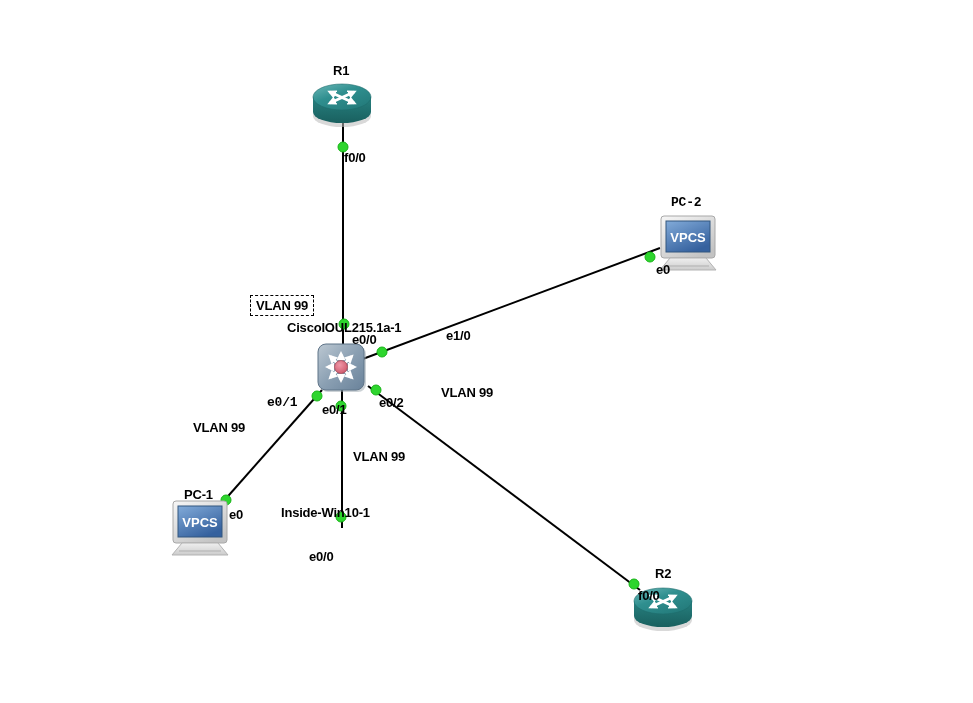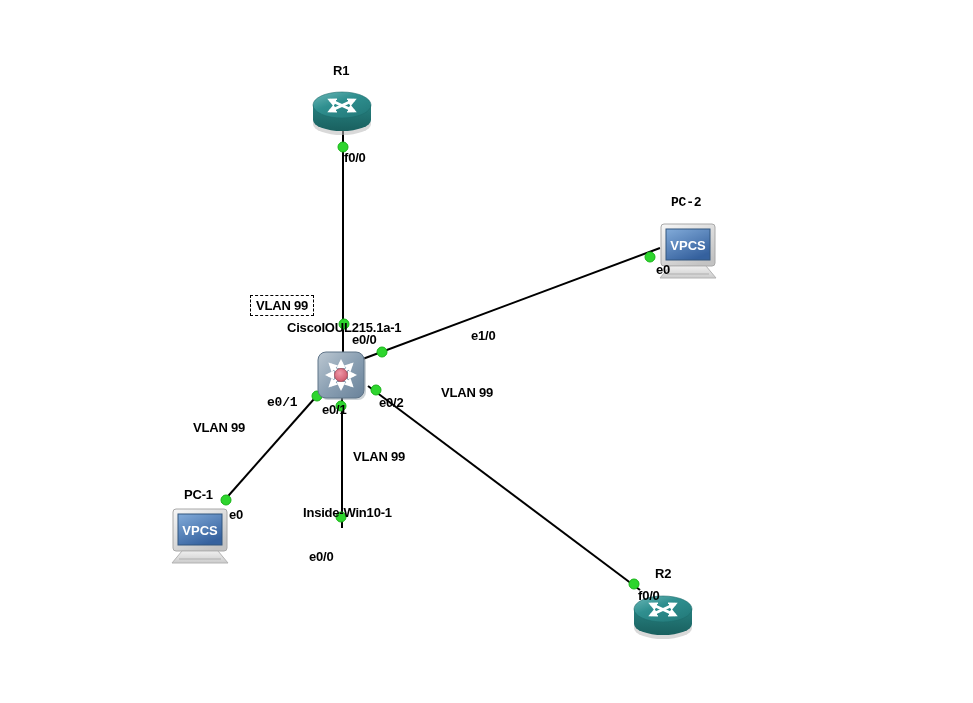--- a/index.html
+++ b/index.html
@@ -1,21 +1,21 @@
 <!DOCTYPE html>
 <html><head>
 <meta charset="utf-8">
 <style>
   html,body { margin:0; padding:0; background:#ffffff; }
   #canvas {
     position:relative; width:973px; height:703px; background:#ffffff;
     overflow:hidden; font-family:"Liberation Sans", sans-serif;
   }
   #links-layer { position:absolute; left:0; top:0; width:973px; height:703px; z-index:1; }
-  .node { position:absolute; z-index:2; cursor:pointer;margin-top:8px; }
+  .node { position:absolute; z-index:2; cursor:pointer; }
   .nlabel, .plabel, .vlan {
     position:absolute; z-index:3; font-weight:bold; font-size:13px;
     color:#000; white-space:nowrap; line-height:15px; letter-spacing:-0.2px;
   }
   .vlan.boxed { border:1px dashed #000; padding:2px 5px; background:transparent; }
   #defs-holder { position:absolute; width:0; height:0; overflow:hidden; }
 </style>
 </head>
 <body>
 
@@ -140,26 +140,26 @@
         <line x1="19" y1="10" x2="43" y2="21" marker-start="url(#m-arr-rev)" marker-end="url(#m-arr)"></line>
         <line x1="43" y1="10" x2="19" y2="21" marker-start="url(#m-arr-rev)" marker-end="url(#m-arr)"></line>
       </g>
     </svg>
   </div>
 
   <div class="nlabel" style="left: 333px; top: 63px;">R1</div>
   <div class="nlabel" style="left: 275px; top: 320px; margin-left: 12px;">CiscoIOUL215.1a-1</div>
   <div class="nlabel" style="left: 671px; top: 195px; font-family: Liberation Mono, monospace;">PC-2</div>
   <div class="nlabel" style="left: 184px; top: 480px; margin-top: 7px;">PC-1</div>
-  <div class="nlabel" style="left: 303px; top: 505px;">Inside-Win10-1</div>
+  <div class="nlabel" style="left: 281px; top: 505px;">Inside-Win10-1</div>
   <div class="nlabel" style="left: 655px; top: 566px;">R2</div>
 
 <div class="plabel" style="left: 344px; top: 150px;">f0/0</div>
     <div class="plabel" style="left: 352px; top: 332px;">e0/0</div>
-    <div class="plabel" style="left: 471px; top: 328px;">e1/0</div>
+    <div class="plabel" style="left: 446px; top: 328px;">e1/0</div>
     <div class="plabel" style="left: 267px; top: 395px; font-family: Liberation Mono, monospace;">e0/1</div>
     <div class="plabel" style="left: 322px; top: 402px;">e0/1</div>
     <div class="plabel" style="left: 379px; top: 395px;">e0/2</div>
     <div class="plabel" style="left: 656px; top: 262px;">e0</div>
     <div class="plabel" style="left: 229px; top: 507px;">e0</div>
     <div class="plabel" style="left: 309px; top: 549px;">e0/0</div>
     <div class="plabel" style="left: 638px; top: 588px;">f0/0</div>
     <div class="vlan boxed" style="left: 250px; top: 295px;">VLAN 99</div>
     <div class="vlan" style="left: 441px; top: 385px;">VLAN 99</div>
     <div class="vlan" style="left: 193px; top: 420px;">VLAN 99</div>

